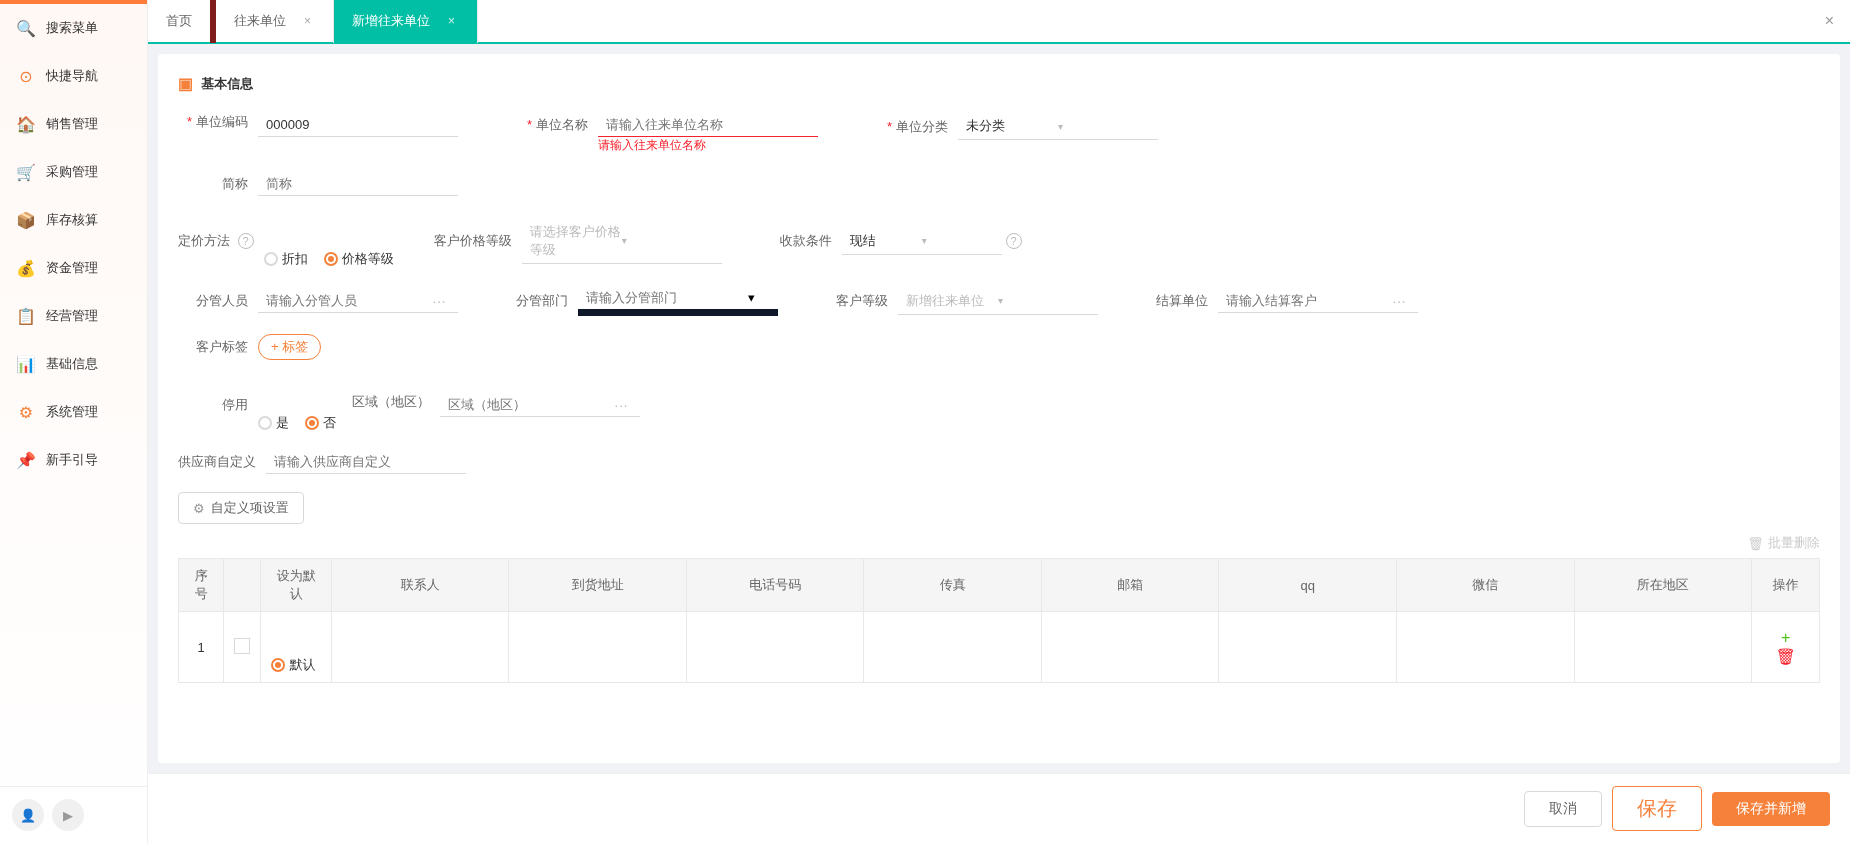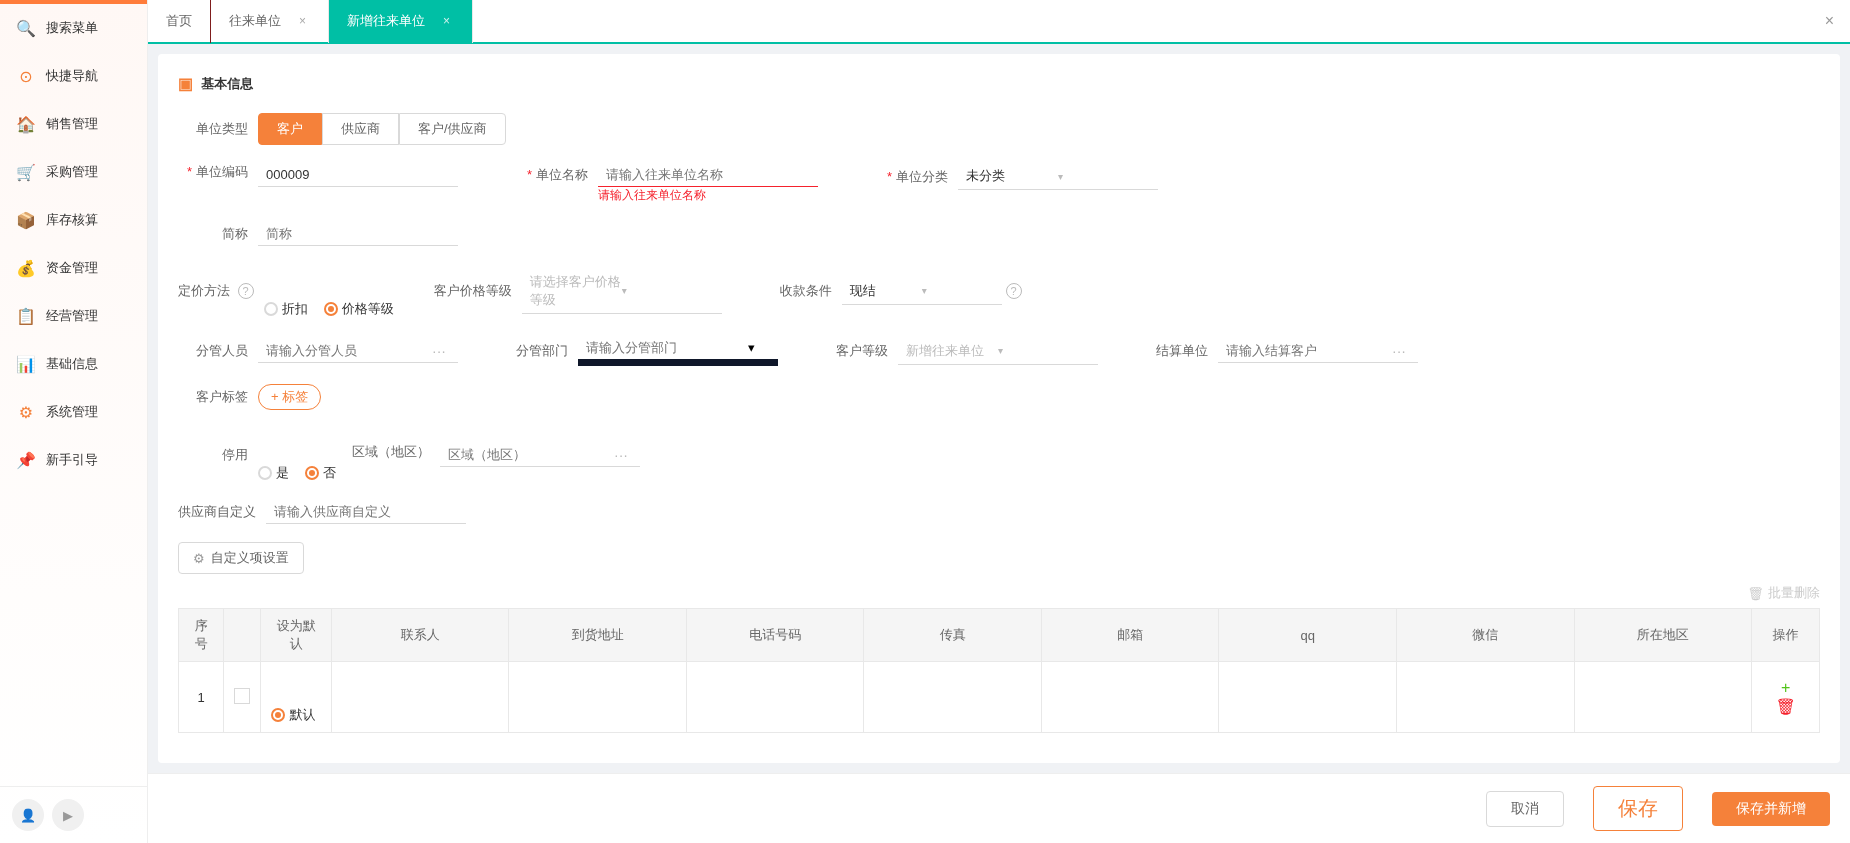--- a/index.html
+++ b/index.html
@@ -94,21 +94,21 @@
     }
     .tab.active .tab-close { color: rgba(255,255,255,0.8); }
     .tab-home {
       padding: 0 18px;
       height: 44px;
       display: flex;
       align-items: center;
       color: #666;
       font-size: 14px;
       cursor: pointer;
-      border-right: 1px solid #7f1d1d;
+      border-right: 6px solid #7f1d1d;
       justify-content: center;
     }
     .tabs-close-all {
       margin-left: auto;
       padding: 0 16px;
       color: #999;
       cursor: pointer;
       font-size: 16px;
     }
 
@@ -278,21 +278,21 @@
     }
 
     
     .action-bar {
       display: flex;
       justify-content: flex-end;
       align-items: center;
       padding: 12px 20px;
       background: #fff;
       border-top: 1px solid #eee;
-      gap: 29px;
+      gap: 10px;
     }
     .btn-cancel {
       padding: 8px 24px;
       border: 1px solid #d9d9d9;
       background: #fff;
       color: #666;
       cursor: pointer;
       border-radius: 4px;
       font-size: 14px;
     }
@@ -428,28 +428,20 @@
     <div class="tabs-close-all">×</div>
   </div>
 
   <div class="content">
 
     <div class="section-title">
       <span class="section-title-icon">▣</span>
       <span>基本信息</span>
     </div>
 
-    <div class="form-row">
-      <div class="form-label">单位类型</div>
-      <div class="unit-type-group">
-        <button class="unit-type-btn active">客户</button>
-        <button class="unit-type-btn">供应商</button>
-        <button class="unit-type-btn">客户/供应商</button>
-      </div>
-    </div>
 
     <div class="form-row" style="align-items:flex-start;">
       <div class="form-label required">单位编码</div>
       <input class="form-control" style="width: 200px;" value="000009">
 
       <div style="display:flex;flex-direction:column;margin-left:60px;">
         <div style="display:flex;align-items:center;">
           <div class="form-label required">单位名称</div>
           <input class="form-control error" style="width: 220px;" placeholder="请输入往来单位名称">
         </div>

